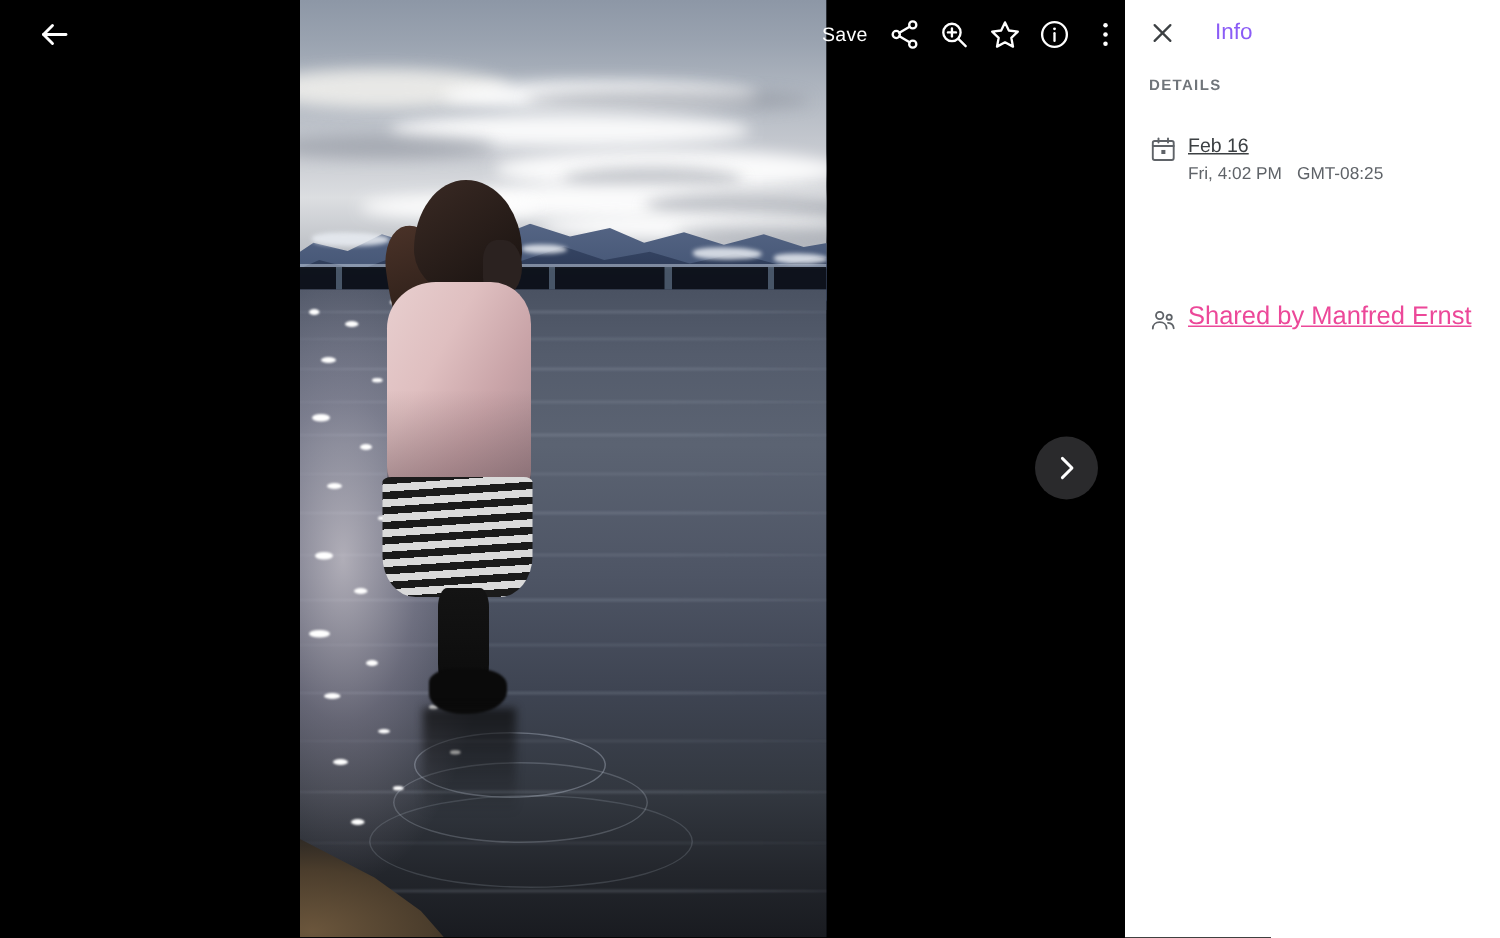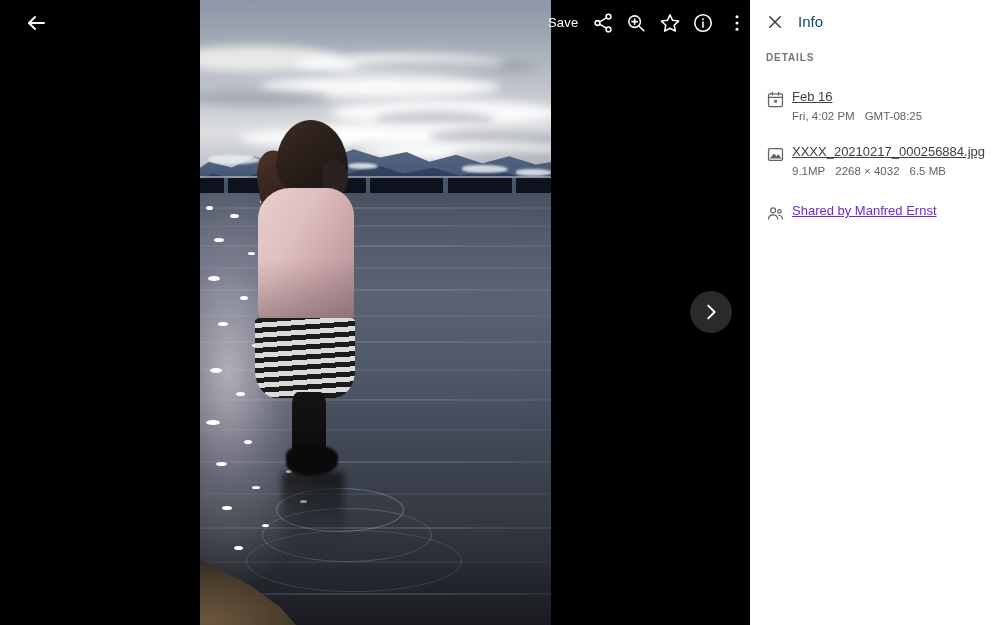--- a/index.html
+++ b/index.html
@@ -110,37 +110,37 @@
   .next-btn{ position:absolute; left:690px; top:291px; width:42px; height:42px;
              border-radius:50%; background:rgba(46,46,48,.92);
              display:flex; align-items:center; justify-content:center; cursor:pointer; }
 
   
   .info{ position:absolute; left:750px; top:0; width:250px; height:625px;
          background:#fff; }
   .info-head{ position:relative; height:44px; }
   .close-btn{ position:absolute; left:16px; top:13px; width:18px; height:18px;
               cursor:pointer; }
-  .info-title{ position:absolute; left:48px; top:11px; font-size:15px;
-               color:#0c4a6e; line-height:22px; }
+  .info-title{ position:absolute; left:60px; top:11px; font-size:15px;
+               color:#8b5cf6; line-height:22px; }
   .details-label{ position:absolute; left:16px; top:52px; font-size:10px;
                   letter-spacing:.9px; color:#70757a; font-weight:600; }
 
   .row{ position:absolute; left:0; width:250px; display:flex; }
   .row-icon{ width:42px; min-width:42px; padding-left:16px; padding-top:2px; }
   .row-body{ padding-right:10px; }
   .row-primary{ font-size:13px; color:#3c4043; line-height:18px;
                 word-break:break-all;text-decoration:underline; }
   .row-secondary{ font-size:11.5px; color:#5f6368; line-height:17px; margin-top:2px; }
   .row-secondary span{ margin-right:10px; }
 
   #r-date{ top:88px; }
   #r-file{ top:143px; }
   #r-shared{ top:202px; }
-  #r-shared .row-primary{ font-size:13px; color:#6d28d9; }
+  #r-shared .row-primary{ font-size:17px; color:#ec4899; }
 </style>
 </head>
 <body>
 
 <div id="app">
 
   <div class="viewer">
 
     <div class="photo">
 
@@ -321,34 +321,20 @@
         </svg>
       </div>
       <div class="row-body">
         <div class="row-primary">Feb 16</div>
         <div class="row-secondary">
           <span>Fri, 4:02 PM</span><span>GMT-08:25</span>
         </div>
       </div>
     </div>
 
-    <div class="row" id="r-file">
-      <div class="row-icon">
-        <svg width="19" height="19" viewBox="0 0 24 24" fill="none" stroke="#5f6368" stroke-width="1.6" stroke-linecap="round" stroke-linejoin="round">
-          <rect x="3.2" y="4.6" width="17.6" height="14.8" rx="1.6"></rect>
-          <polyline points="5.4,17 10,11.4 13.2,14.8 15.6,12.2 18.8,17" fill="#5f6368" stroke="#5f6368" stroke-width="1.2"></polyline>
-        </svg>
-      </div>
-      <div class="row-body">
-        <div class="row-primary">XXXX_20210217_000256884.jpg</div>
-        <div class="row-secondary">
-          <span>9.1MP</span><span>2268 × 4032</span><span>6.5 MB</span>
-        </div>
-      </div>
-    </div>
 
     <div class="row" id="r-shared">
       <div class="row-icon">
         <svg width="19" height="19" viewBox="0 0 24 24" fill="none" stroke="#5f6368" stroke-width="1.55" stroke-linecap="round" stroke-linejoin="round">
           <circle cx="9" cy="8" r="3.1"></circle>
           <path d="M3.2 19c0-3.3 2.6-5.4 5.8-5.4s5.8 2.1 5.8 5.4"></path>
           <circle cx="17" cy="9.4" r="2.2"></circle>
           <path d="M16 14.2c2.6.2 4.6 1.9 4.8 4.5"></path>
         </svg>
       </div>

